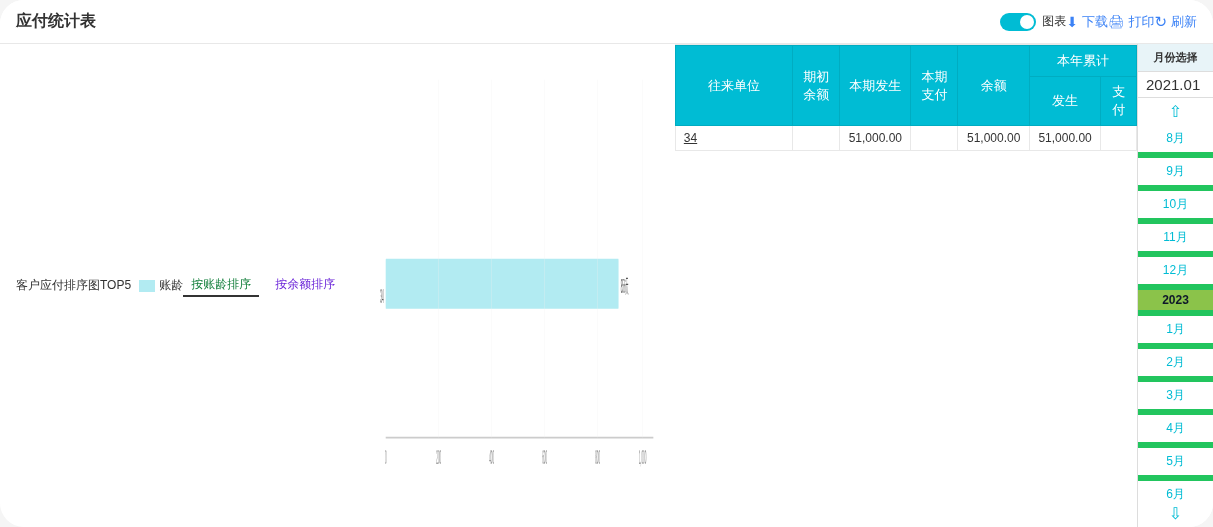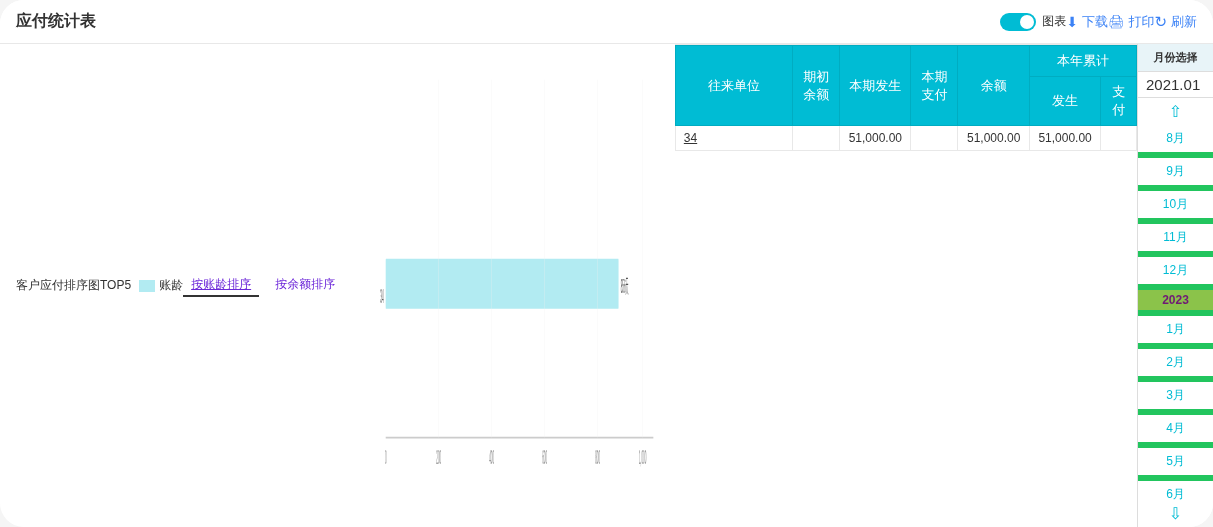--- a/index.html
+++ b/index.html
@@ -25,21 +25,21 @@
     
     .chart-area { flex: 1; display: flex; flex-direction: row; overflow: hidden; }
     
     
     .chart-controls { display: flex; align-items: center; justify-content: space-between; padding: 8px 16px; }
     .chart-legend { display: flex; align-items: center; gap: 8px; }
     .legend-item { display: flex; align-items: center; gap: 4px; justify-content: flex-end; }
     .legend-color { width: 16px; height: 12px; background: #b2ebf2; border: 1px solid #b2ebf2; }
     .sort-buttons { display: flex; gap: 8px; }
     .sort-btn { padding: 2px 8px; cursor: pointer; color: #6d28d9; border-bottom: 2px solid transparent; font-size: 12px; }
-    .sort-btn.active { color: #6d28d9; border-bottom: 2px solid #333; text-decoration: underline; }
+    .sort-btn.active { color: #15803d; border-bottom: 2px solid #333; }
     
     
     .chart-wrapper { flex: 1; padding: 0 16px; position: relative; min-height: 300px; }
     
     
     .chart-svg { width: 100%; height: 100%; }
     
     
     .table-container { border-top: 1px solid #e8e8e8; }
     .data-table { width: 100%; border-collapse: collapse; }
@@ -47,21 +47,21 @@
     .data-table td { text-align: center; padding: 5px 8px; border: 1px solid #e8e8e8; font-size: 12px; }
     .data-table td.left { text-align: left; }
     .data-table td a { color: #333; text-decoration: underline; }
     
     
     .right-sidebar { width: 76px; border-left: 1px solid #ddd; background: #fff; display: flex; flex-direction: column; overflow: hidden; }
     .sidebar-header { background: #e8f4f8; padding: 6px 8px; font-size: 11px; color: #333; text-align: center; border-bottom: 1px solid #ddd; font-weight: bold; }
     .sidebar-year-input { background: #fff; padding: 4px 8px; font-size: 15px; color: #333; border-bottom: 1px solid #ddd; }
     .sidebar-nav-btn { text-align: center; padding: 4px; cursor: pointer; color: #00bcd4; font-size: 16px; }
     .month-item { padding: 5px 8px; text-align: center; font-size: 12px; cursor: pointer; color: #00bcd4; border-bottom: 6px solid #22c55e; }
-    .month-item.year-badge { background: #8bc34a; color: #701a75; font-weight: bold; padding: 3px 8px; }
+    .month-item.year-badge { background: #8bc34a; color: #0f172a; font-weight: bold; padding: 3px 8px; }
     
     .sidebar-scroll { overflow-y: auto; flex: 1; }
   </style>
 </head>
 <body>
 
 <div class="app-container">
 
   <div class="header">
     <span class="header-title">应付统计表</span>

